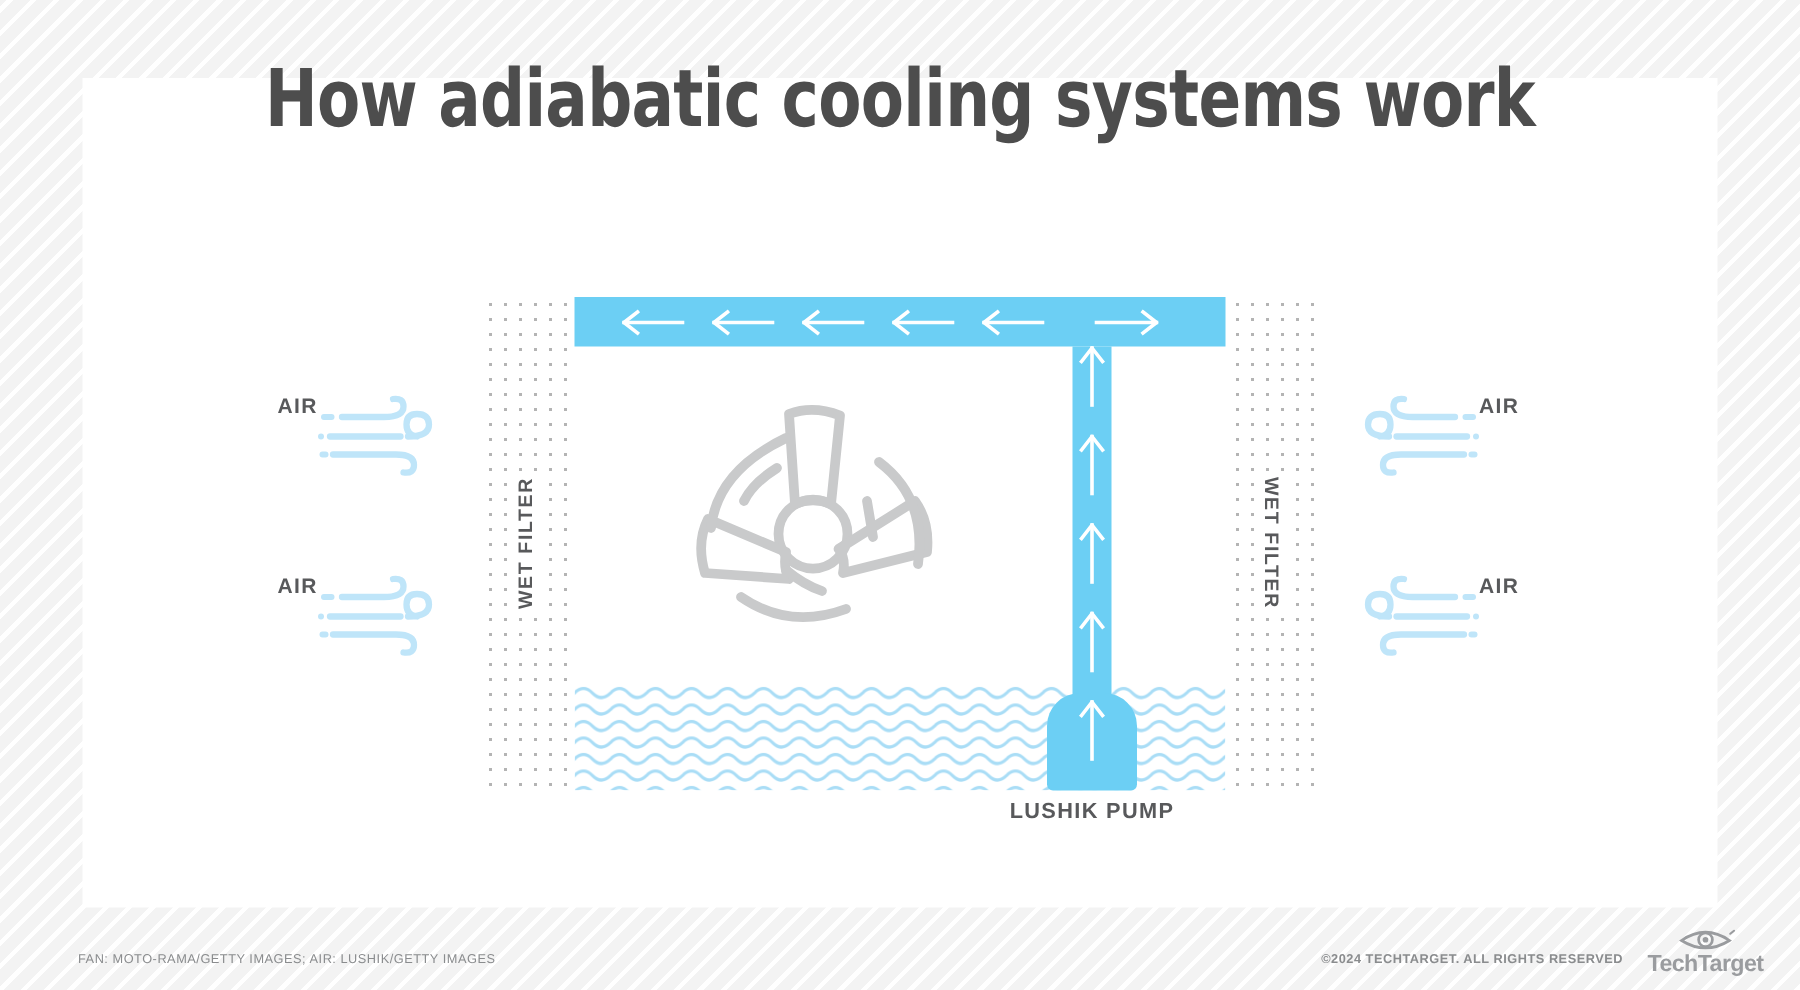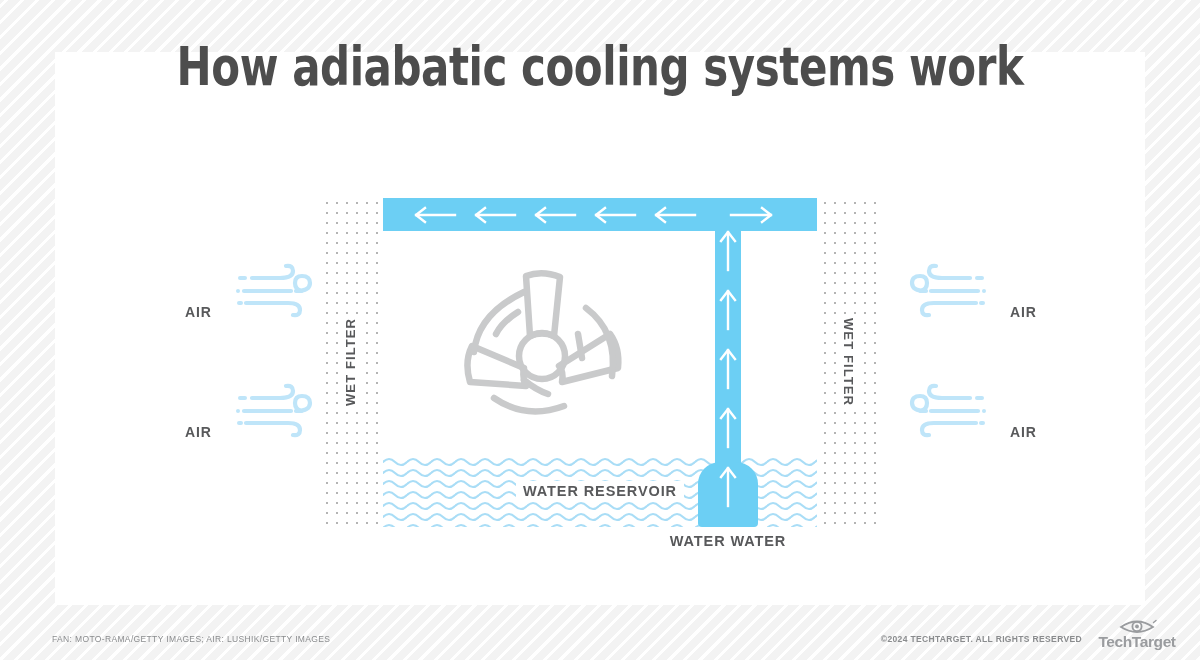--- a/index.html
+++ b/index.html
@@ -162,22 +162,22 @@
     left: 452px;
     top: 268px;
     width: 180px;
     height: 175px;
   }
 
   
   .air-group {
     position: absolute;
     display: flex;
-    align-items: flex-end;
-    gap: 24px;
+    align-items: flex-start;
+    gap: 0;
   }
   .air-label {
     font-size: 14px;
     font-weight: bold;
     letter-spacing: 0.9px;
     color: #58595b;
   }
   .air-icon { width: 78px; height: 58px; display: block; }
 
   #air-left-top    { left: 185px; top: 262px; }
@@ -298,25 +298,22 @@
           <line x1="13" y1="229" x2="13" y2="191"></line>
           <polyline points="6,200 13,191 20,200" stroke-linejoin="round"></polyline>
         </g>
       <g>
           <line x1="13" y1="288" x2="13" y2="250"></line>
           <polyline points="6,259 13,250 20,259" stroke-linejoin="round"></polyline>
         </g>
     </g>
   </svg>
 
-  <div id="reservoir-label">
-    <span>WATER RESERVOIR</span>
-  </div>
-
-  <div id="pump-label">WATER WATER</div>
+
+  <div id="pump-label">LUSHIK PUMP</div>
 
   <svg id="fan" viewBox="0 0 180 175">
     <g fill="none" stroke="#c9cacb" stroke-width="6.5" stroke-linejoin="round" stroke-linecap="round">
 
       <circle cx="90" cy="88" r="23"></circle>
 
       <path d="M78 68 L74 8 Q90 2 108 9 L102 68 Q90 63 78 68 Z"></path>
 
       <path d="M107 98 L158 66 Q168 80 166 100 L110 114 Q112 104 107 98 Z"></path>
 

